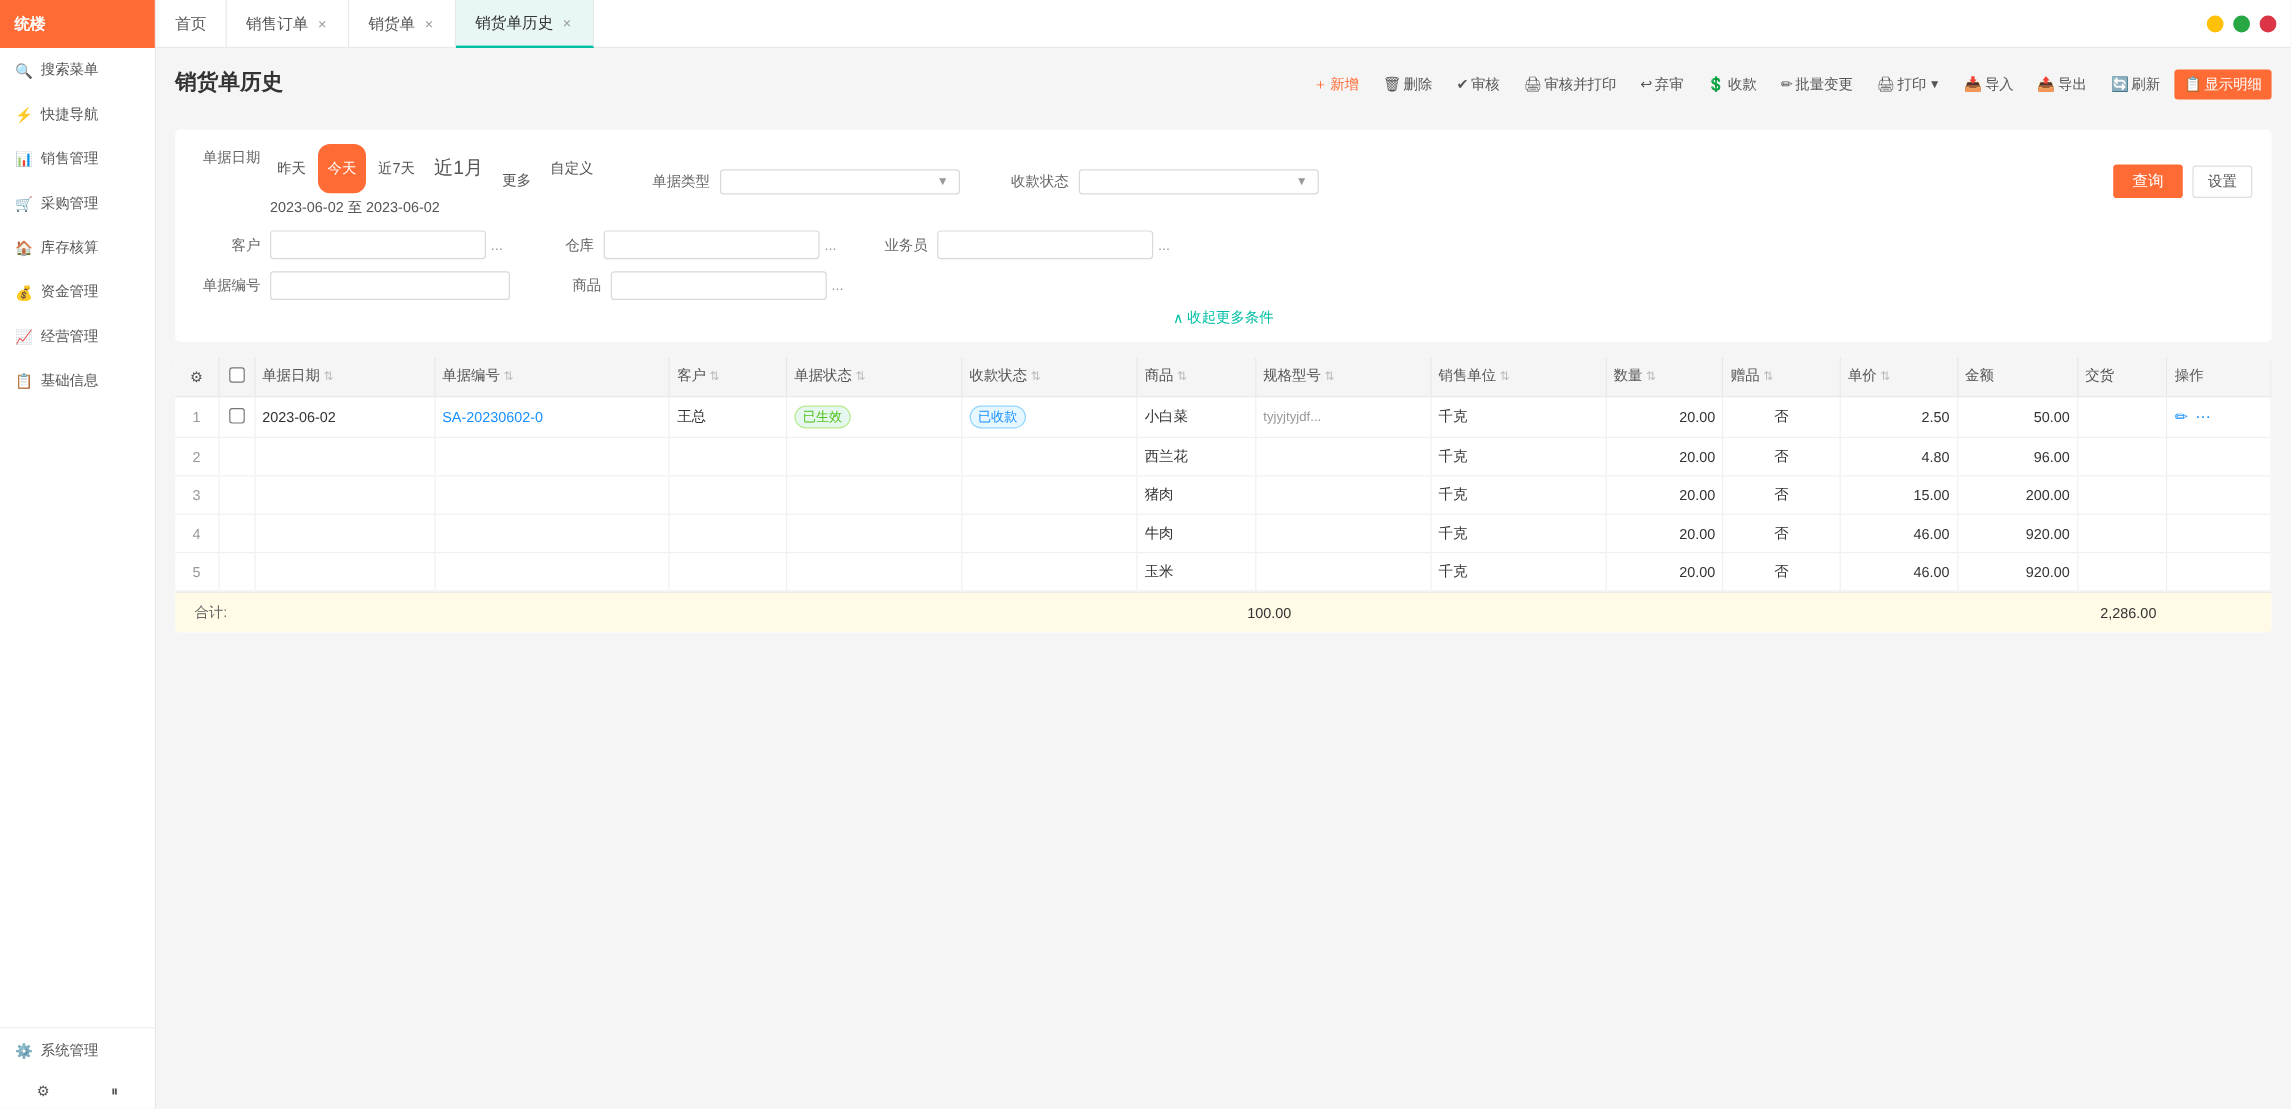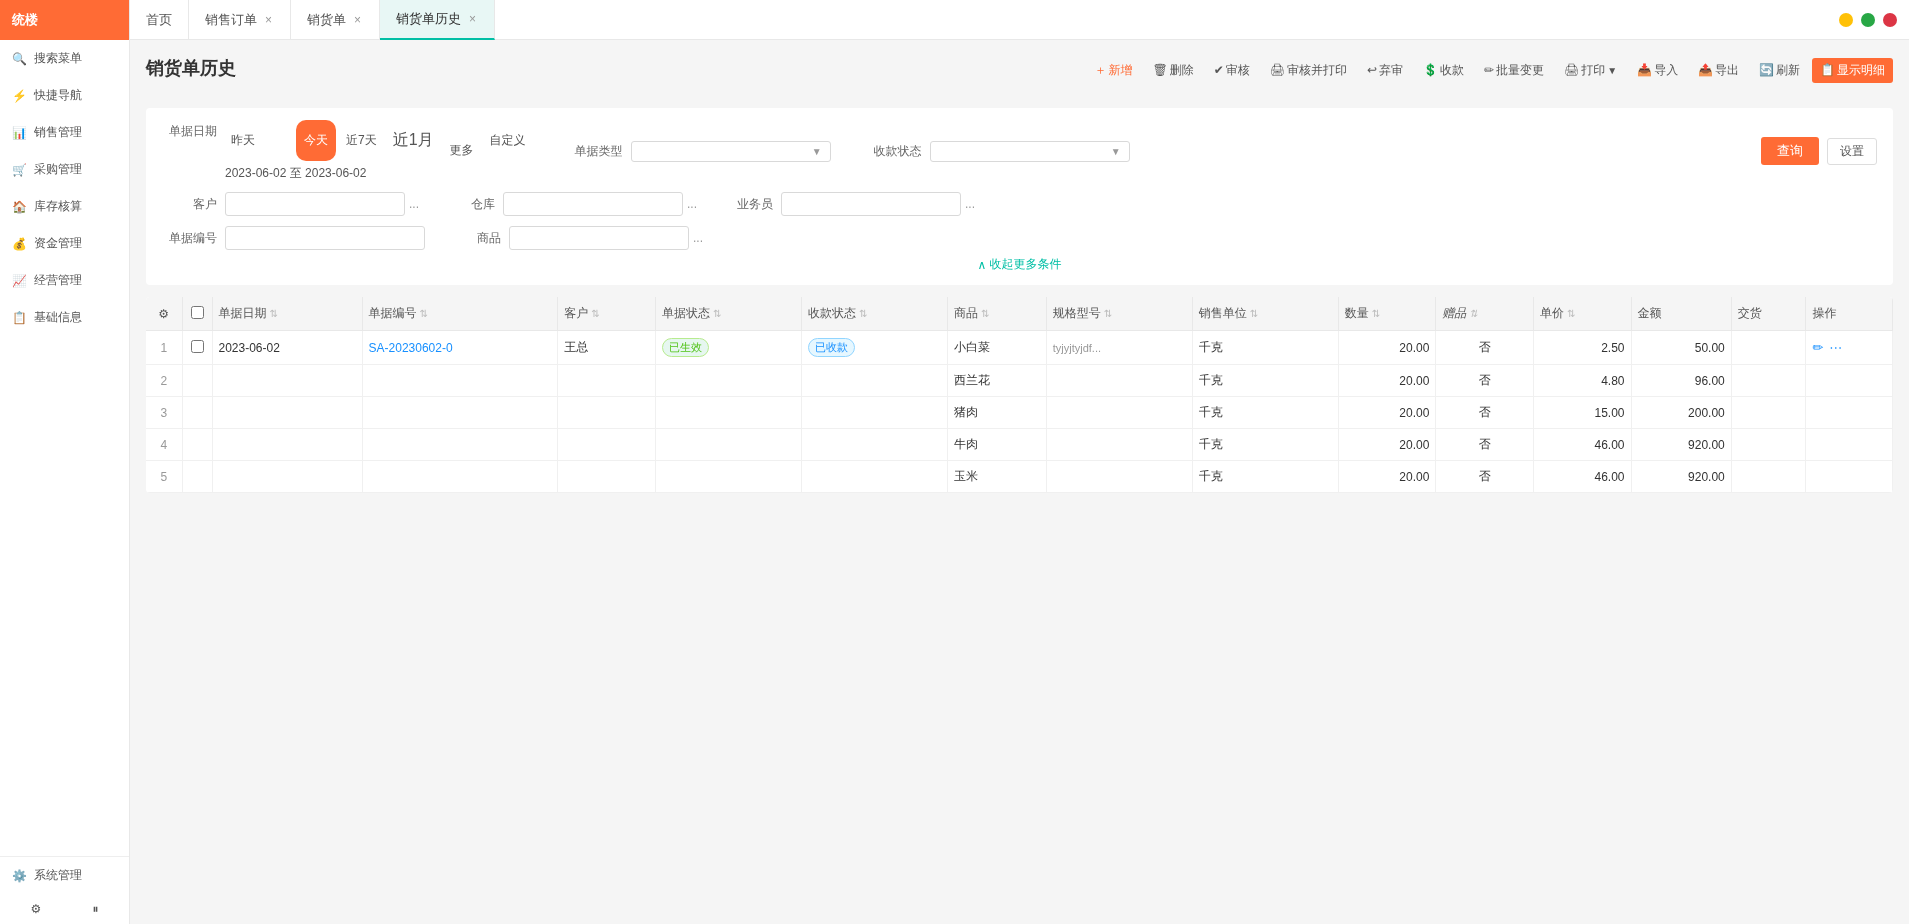--- a/index.html
+++ b/index.html
@@ -36,21 +36,21 @@
 
     
     .filter-area { background: #fff; border-radius: 4px; padding: 12px 16px; margin-bottom: 12px; }
     .filter-row { display: flex; align-items: center; gap: 16px; margin-bottom: 10px; }
     .filter-field { display: flex; align-items: center; gap: 8px; }
     .filter-label { color: #666; white-space: nowrap; min-width: 55px; text-align: right; font-size: 12px; }
     .filter-input { border: 1px solid #d9d9d9; border-radius: 3px; padding: 4px 8px; font-size: 12px; color: #333; background: #fff; outline: none; }
     .filter-dots { color: #999; cursor: pointer; }
     .date-shortcuts { display: flex; gap: 6px; }
     .date-btn { padding: 2px 6px; border-radius: 3px; cursor: pointer; font-size: 12px; color: #555; border: none; background: none; }
-    .date-btn.active { background: #ff6b35; color: #fff; border-radius: 10px; padding: 2px 8px; margin-left: 31px; }
+    .date-btn.active { background: #ff6b35; color: #fff; border-radius: 10px; padding: 2px 8px; }
     .date-range { font-size: 12px; color: #555; }
     .collapse-btn { display: flex; align-items: center; justify-content: center; color: #00bfa5; cursor: pointer; font-size: 12px; gap: 3px; margin-top: 4px; }
 
     
     .table-wrap { background: #fff; border-radius: 4px; overflow: hidden; }
     table { width: 100%; border-collapse: collapse; font-size: 12px; }
     thead tr { background: #f5f5f5; }
     thead th { padding: 8px 6px; text-align: left; border-bottom: 1px solid #e8e8e8; border-right: 1px solid #e8e8e8; color: #555; font-weight: normal; white-space: nowrap; }
     tbody tr { border-bottom: 1px solid #f0f0f0; }
     tbody td { padding: 7px 6px; border-right: 1px solid #f0f0f0; color: #333; }
@@ -343,21 +343,21 @@
                 <span>销售单位</span>
                 <span style="color:#bbb; font-size:10px;">⇅</span>
               </div>
             </th>
             <th style="padding:8px 6px; border-bottom:1px solid #e8e8e8; border-right:1px solid #e8e8e8; color:#555; white-space:nowrap; cursor:pointer;">
               <div style="display:flex; align-items:center; gap:3px;">
                 <span>数量</span>
                 <span style="color:#bbb; font-size:10px;">⇅</span>
               </div>
             </th>
-            <th style="padding:8px 6px; border-bottom:1px solid #e8e8e8; border-right:1px solid #e8e8e8; color:#555; white-space:nowrap; cursor:pointer;font-style:italic;">
+            <th style="padding:8px 6px; border-bottom:1px solid #e8e8e8; border-right:1px solid #e8e8e8; color:#555; white-space:nowrap; cursor:pointer;">
               <div style="display:flex; align-items:center; gap:3px;">
                 <span>赠品</span>
                 <span style="color:#bbb; font-size:10px;">⇅</span>
               </div>
             </th>
             <th style="padding:8px 6px; border-bottom:1px solid #e8e8e8; border-right:1px solid #e8e8e8; color:#555; white-space:nowrap; cursor:pointer;">
               <div style="display:flex; align-items:center; gap:3px;">
                 <span>单价</span>
                 <span style="color:#bbb; font-size:10px;">⇅</span>
               </div>
@@ -465,16 +465,24 @@
     <td style="text-align:right;">20.00</td>
     <td style="text-align:center;">否</td>
     <td style="text-align:right;">46.00</td>
     <td style="text-align:right;">920.00</td>
     <td></td>
     <td></td>
   </tr>
           </tbody>
       </table>
 
+      <div class="summary-row" style="background:#fffbe6; display:flex; padding:8px 16px; font-size:12px; border-top:1px solid #e8e8e8; align-items:center;">
+        <span style="color:#666; margin-right:20px; min-width:60px;">合计:</span>
+        <span style="flex:1;"></span>
+
+        <span style="min-width:200px; text-align:right; padding-right:20px;">100.00</span>
+        <span style="flex:1;"></span>
+        <span style="min-width:100px; text-align:right; padding-right:80px;">2,286.00</span>
+      </div>
 
     </div>
   </div>
 </div>
 
 </body></html>

